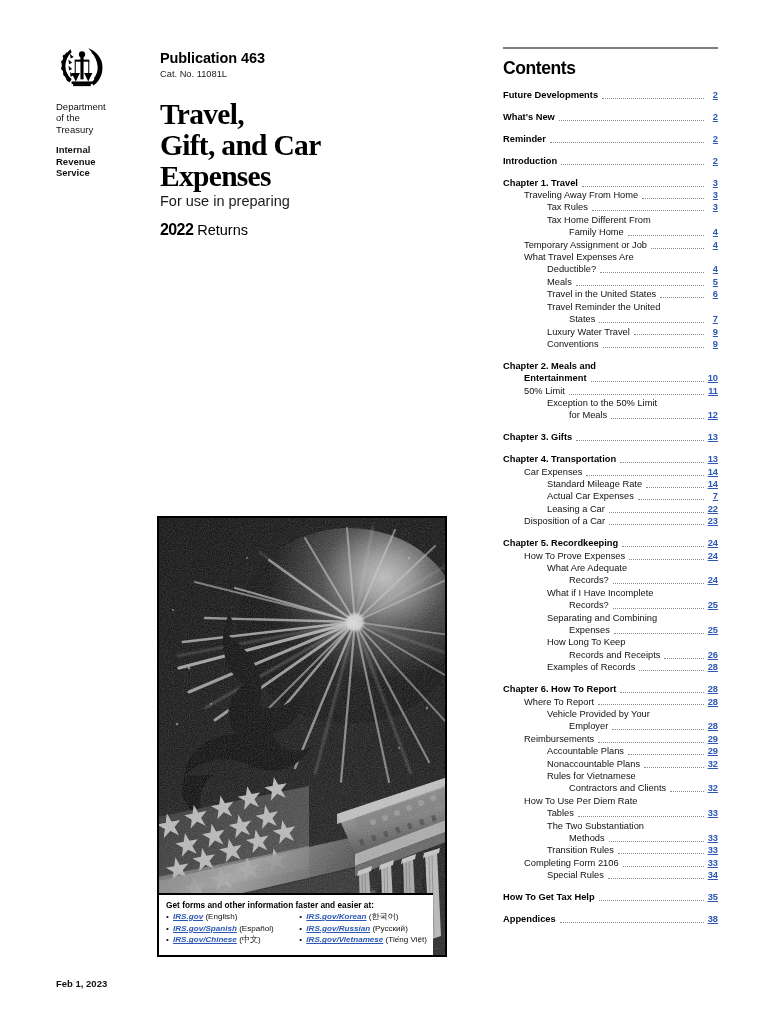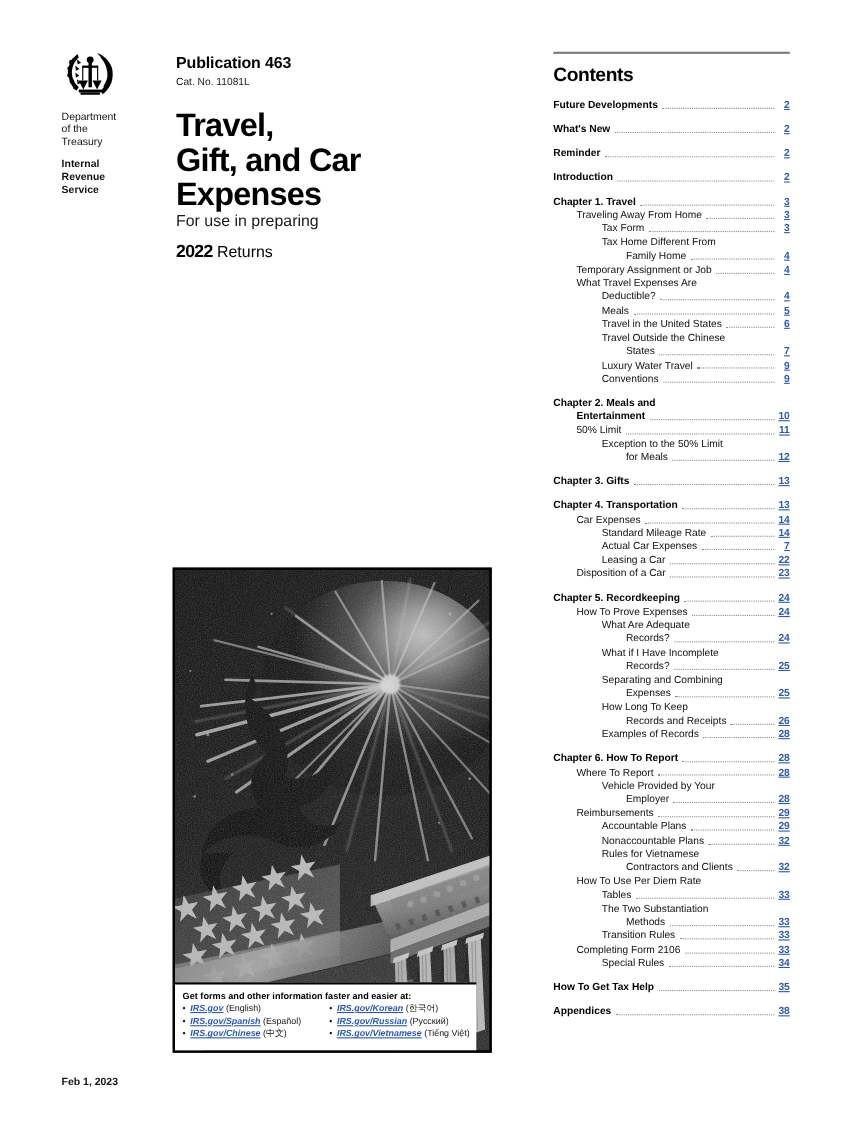--- a/index.html
+++ b/index.html
@@ -28,21 +28,21 @@
 
   .title-block{position:absolute;left:104px;top:6px;width:300px;}
   .pub-no{font-size:14.5px;font-weight:bold;letter-spacing:-0.1px;line-height:16px;}
   .cat-no{font-size:9.3px;line-height:12px;margin-top:2px;color:#1a1a1a;}
   .main-title{
     margin-top:19px;
     font-size:29.5px;line-height:31px;
     font-weight:bold;letter-spacing:-0.7px;
     color:#000;
   }
-  .main-title div{white-space:nowrap;}
+  .main-title div{white-space:nowrap;font-family:Liberation Serif, serif;}
   .prep-line{font-size:14.5px;line-height:18px;color:#1a1a1a;}
   .year-line{margin-top:7px;line-height:26px;}
   .year-line .yr{font-size:16px;font-weight:bold;letter-spacing:-0.6px;}
   .year-line .rt{font-size:14.5px;}
 
   
   .artwork{
     position:absolute;left:157px;top:516px;width:286px;height:437px;
     border:2px solid #000;
     background:#0a0a0a;
@@ -435,21 +435,21 @@
           <span class="txt">Chapter 1.  Travel</span>
           <span class="leader"></span>
           <span class="pg">3</span>
         </div>
         <div class="toc-entry i1">
           <span class="txt">Traveling Away From Home</span>
           <span class="leader"></span>
           <span class="pg">3</span>
         </div>
         <div class="toc-entry i2">
-          <span class="txt">Tax Form</span>
+          <span class="txt">Tax Rules</span>
           <span class="leader"></span>
           <span class="pg">3</span>
         </div>
         <div class="toc-entry i2 cont"><span class="txt">Tax Home Different From</span></div>
         <div class="toc-entry i3">
           <span class="txt">Family Home</span>
           <span class="leader"></span>
           <span class="pg">4</span>
         </div>
         <div class="toc-entry i1">
@@ -466,21 +466,21 @@
         <div class="toc-entry i2">
           <span class="txt">Meals</span>
           <span class="leader"></span>
           <span class="pg">5</span>
         </div>
         <div class="toc-entry i2">
           <span class="txt">Travel in the United States</span>
           <span class="leader"></span>
           <span class="pg">6</span>
         </div>
-        <div class="toc-entry i2 cont"><span class="txt">Travel Outside the Chinese</span></div>
+        <div class="toc-entry i2 cont"><span class="txt">Travel Reminder the United</span></div>
         <div class="toc-entry i3">
           <span class="txt">States</span>
           <span class="leader"></span>
           <span class="pg">7</span>
         </div>
         <div class="toc-entry i2">
           <span class="txt">Luxury Water Travel</span>
           <span class="leader"></span>
           <span class="pg">9</span>
         </div>

